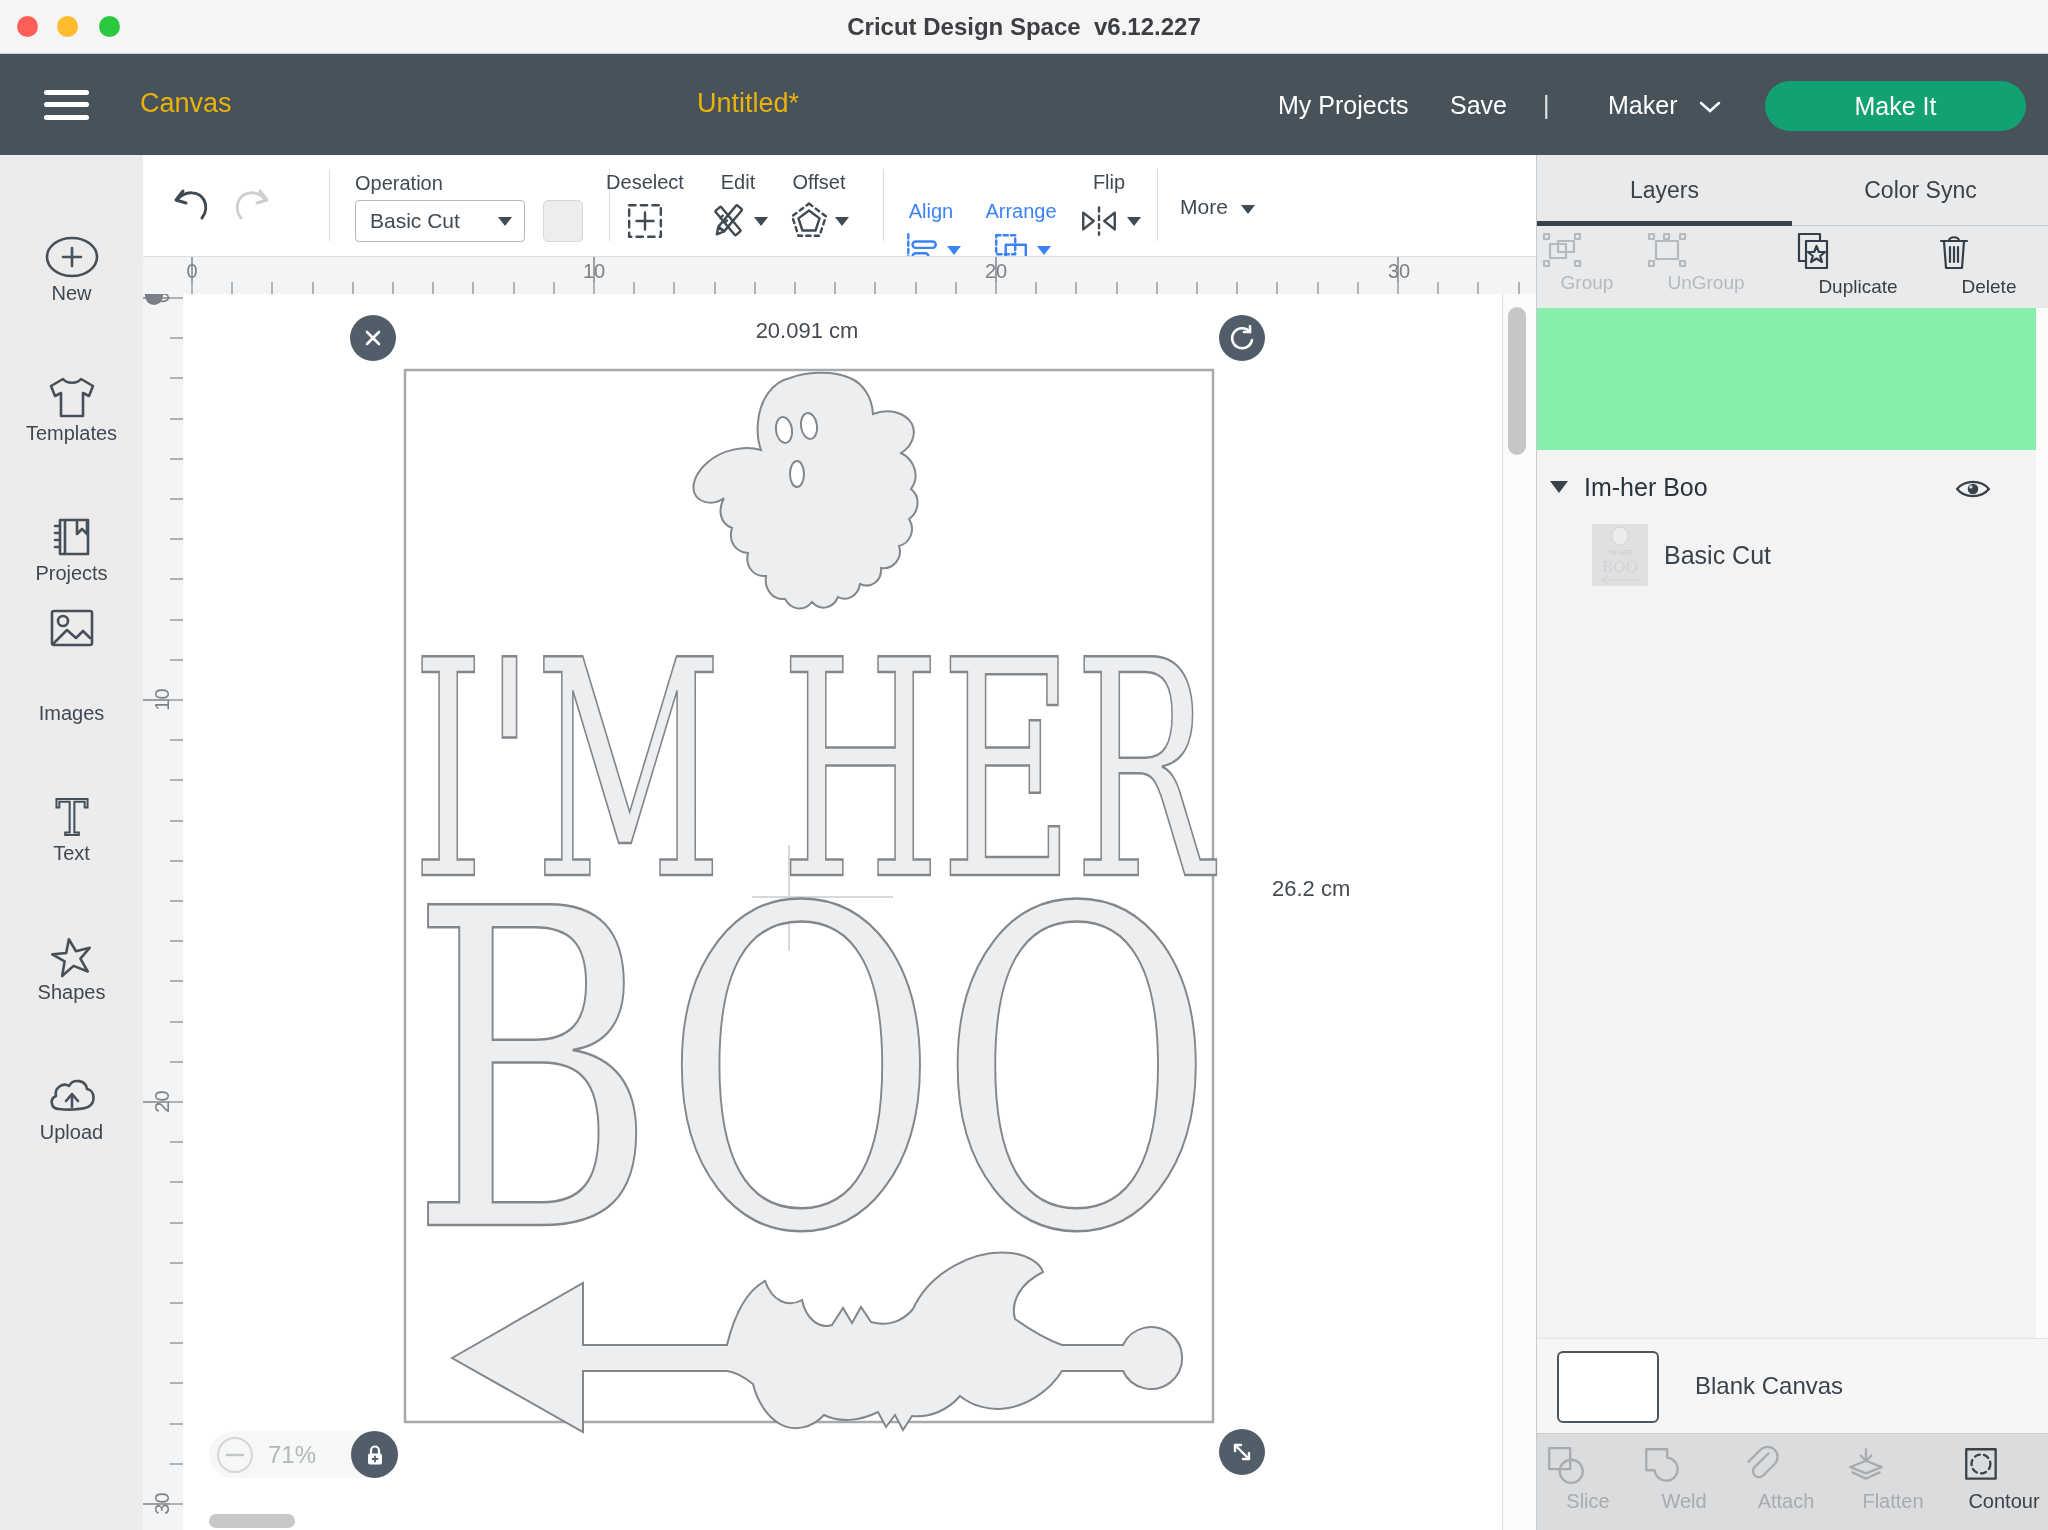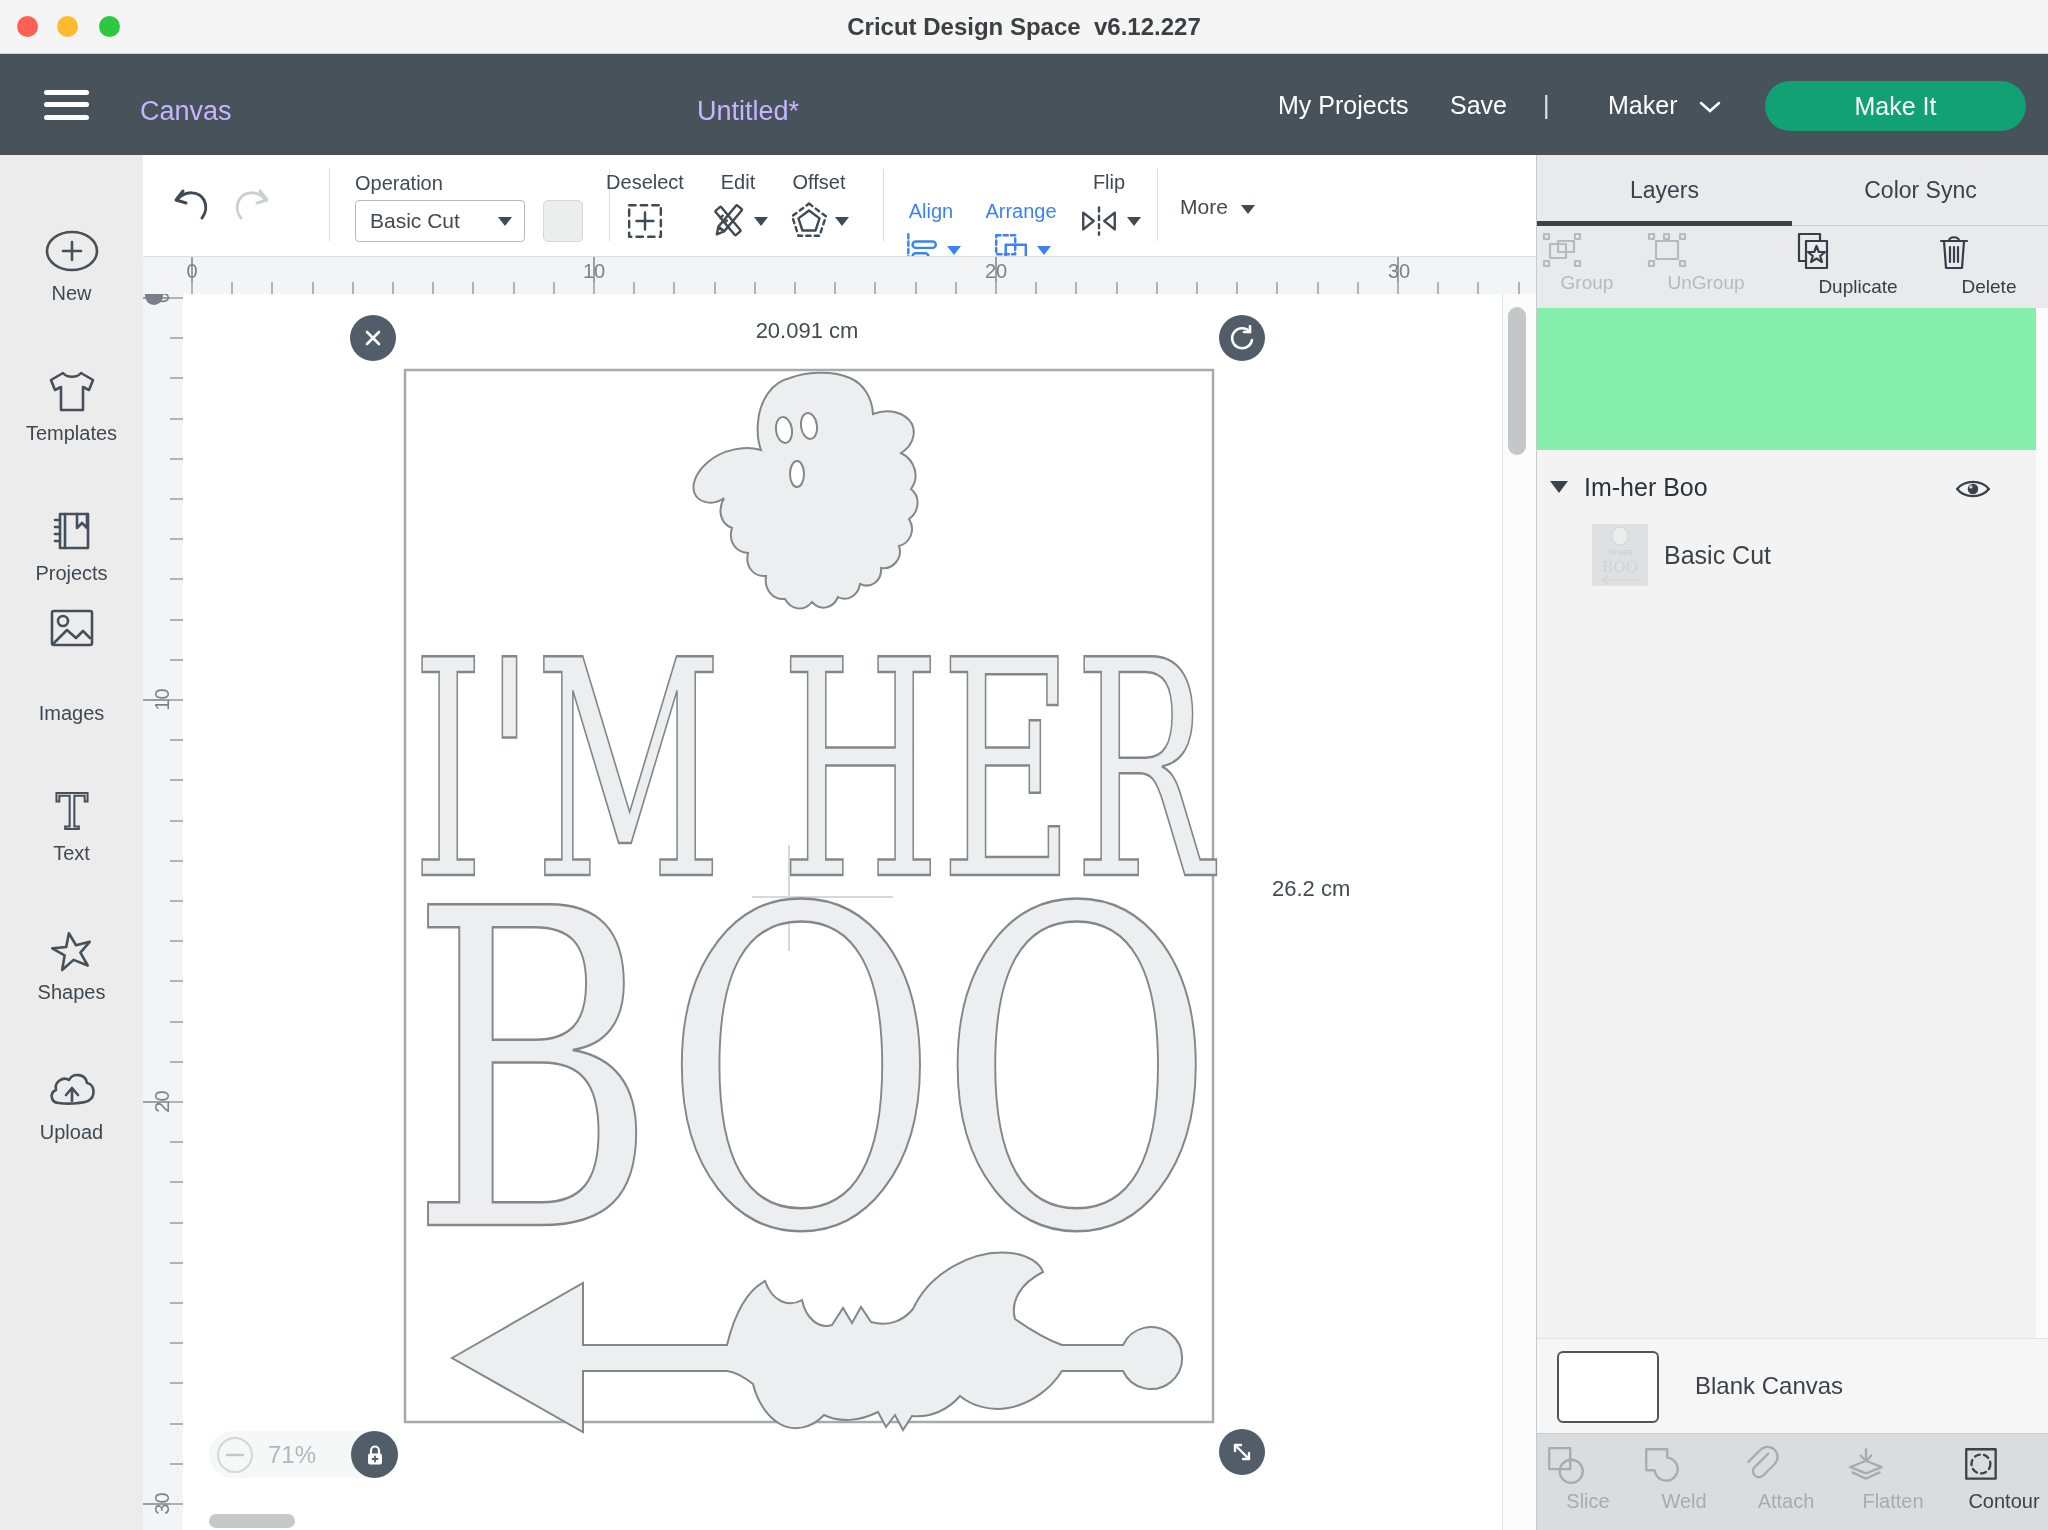--- a/index.html
+++ b/index.html
@@ -9,30 +9,30 @@
   svg{display:block;}
 
   
   #titlebar{left:0;top:0;width:2048px;height:53px;background:#f5f5f6;border-bottom:1px solid #d2d2d3;}
   .light{width:21px;height:21px;border-radius:50%;top:16px;}
   #win-title{left:0;top:13px;width:2048px;text-align:center;font-size:24px;font-weight:bold;
              color:#3c4044;white-space:pre;}
 
   
   #navbar{left:0;top:54px;width:2048px;height:101px;background:#48525B;color:#fff;}
-  .nav-text{top:42px;font-size:27px;color:#c4b5fd;}
+  .nav-text{top:34px;font-size:27px;color:#eab308;}
   .nav-link{top:37px;font-size:25px;color:#fff;}
   #hamburger div{position:absolute;left:0;width:45px;height:5px;background:#fff;border-radius:3px;}
   #make-it{left:1765px;top:27px;width:261px;height:50px;border-radius:25px;background:#12A173;
            color:#fff;font-size:25px;text-align:center;line-height:50px;}
 
   
   #sidebar{left:0;top:155px;width:143px;height:1375px;background:#ececed;border-right:1px solid #d9dadb;}
   .side-item{left:0;width:143px;height:122px;display:flex;flex-direction:column;align-items:center;
-             justify-content:flex-end;gap:6px;}
+             justify-content:flex-end;}
   .side-item .slbl{font-size:20px;color:#3e4953;}
   .sicon{stroke:#46505a;fill:none;stroke-width:2.6;stroke-linecap:round;stroke-linejoin:round;}
 
   
   #toolbar{left:143px;top:155px;width:1393px;height:101px;background:#ffffff;}
   .tsep{width:1px;background:#dadcde;top:14px;height:72px;position:absolute;}
   .tbtn{position:absolute;top:16px;text-align:center;color:#3F4A53;}
   .tbtn .lbl{font-size:20px;display:block;}
   .tbtn .irow{margin-top:8px;display:flex;align-items:center;justify-content:center;}
   .tbtn.dis{color:#3b82f6;margin-top:29px;}

